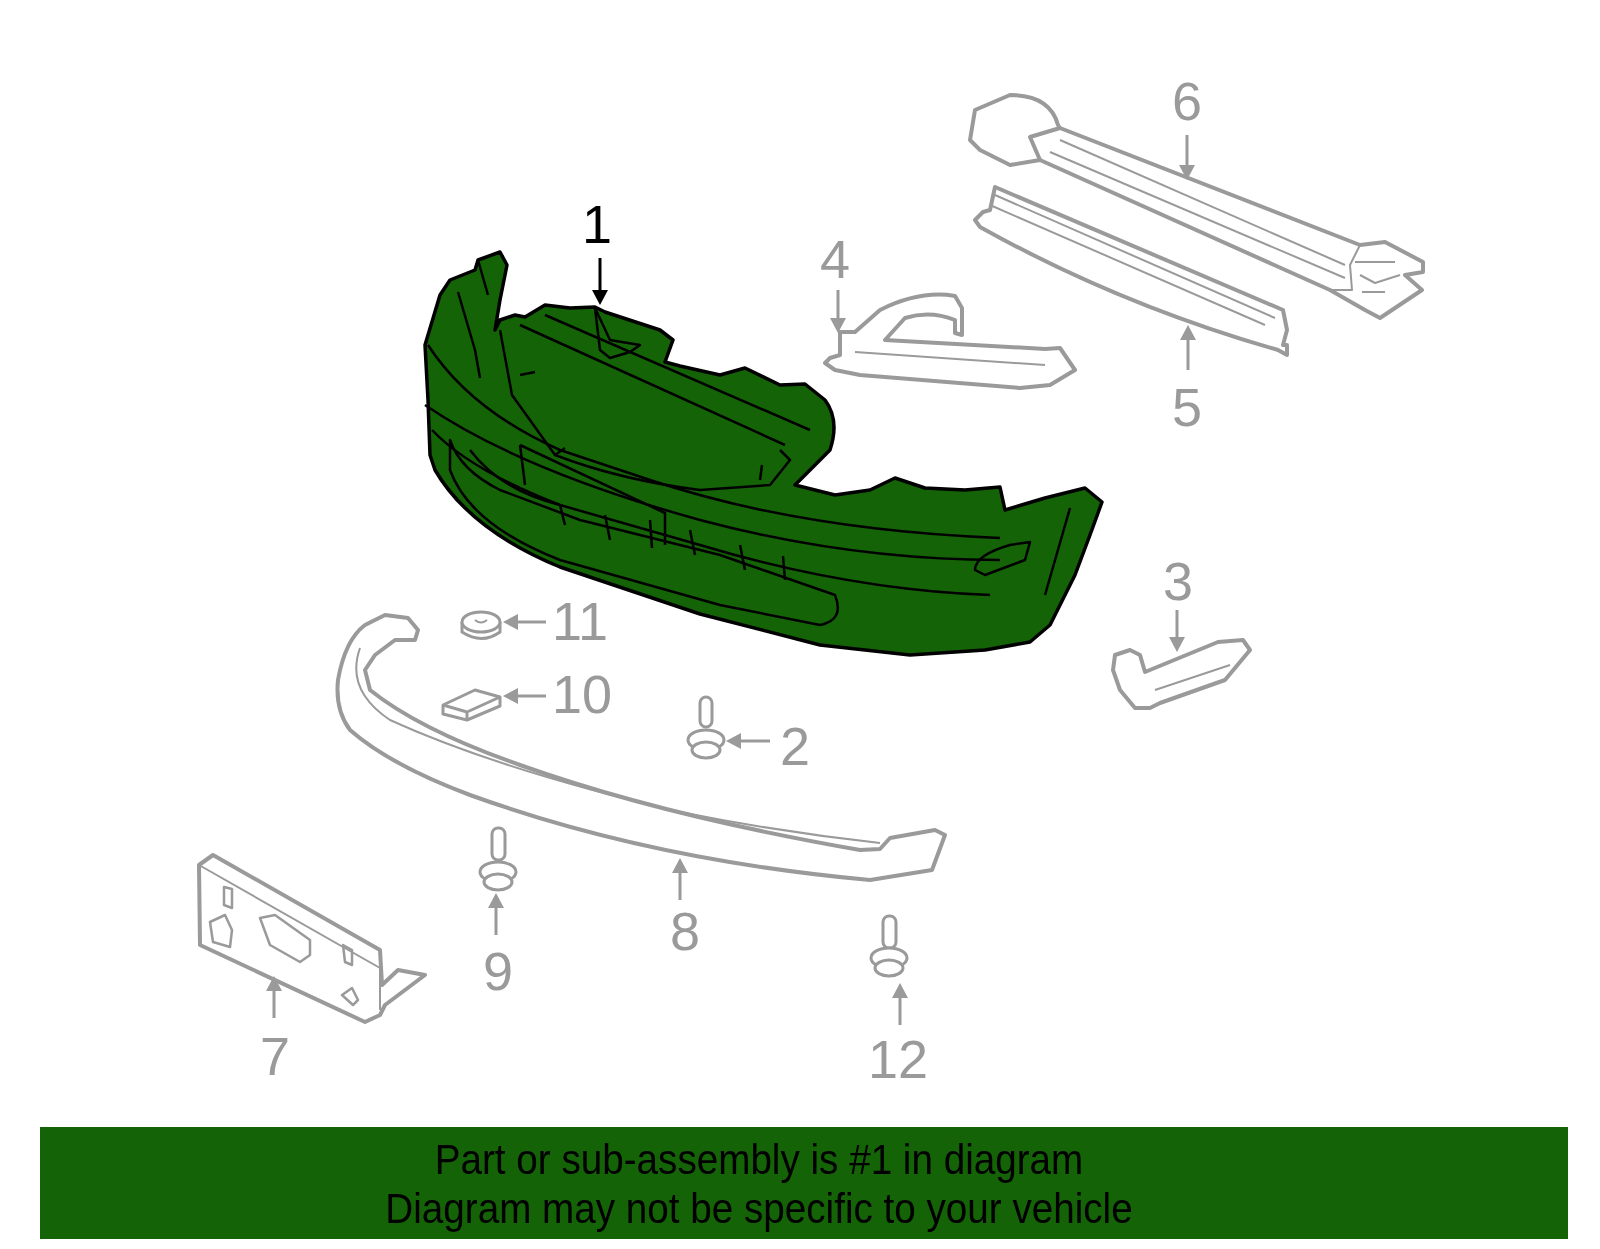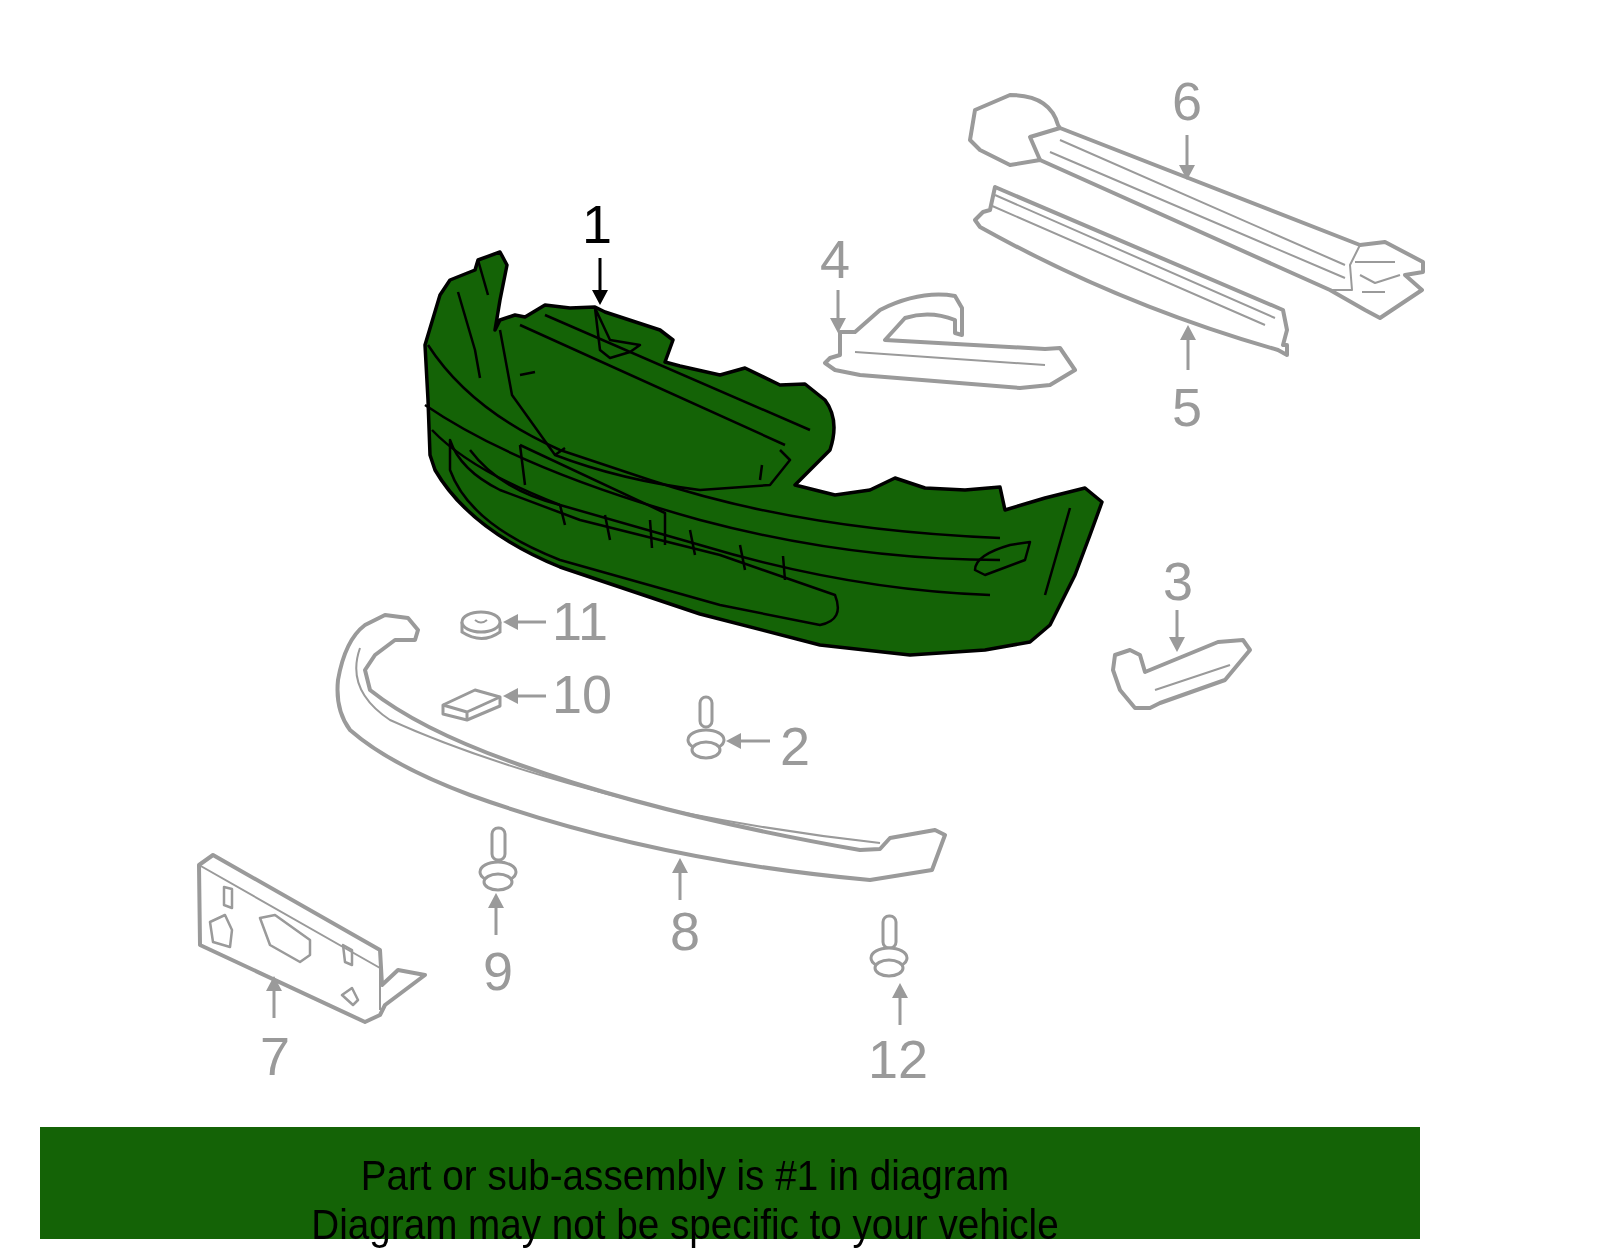--- a/index.html
+++ b/index.html
@@ -1,24 +1,24 @@
 <!DOCTYPE html>
 <html><head>
 <meta charset="utf-8">
 <style>
   html, body { margin: 0; padding: 0; background: #ffffff; }
   body { width: 1600px; height: 1249px; position: relative; overflow: hidden; font-family: "Liberation Sans", sans-serif; }
   #diagram { position: absolute; left: 0; top: 0; width: 1600px; height: 1249px; }
   .callout { font-family: "Liberation Sans", sans-serif; font-size: 54px; fill: #9a9a9a; }
   .callout.active { fill: #000000; }
   .banner {
-    position: absolute; left: 40px; top: 1127px; width: 1380px; height: 112px;
+    position: absolute; left: 40px; top: 1127px; width: 1528px; height: 112px;
     background: #146306; color: #000;
     font-family: "Liberation Sans", sans-serif; font-size: 42px; line-height: 49px;
-    text-align: center; padding-top: 24px; box-sizing: border-box;
+    text-align: center; padding-top: 8px; box-sizing: border-box;
   }
   .banner div { transform: scaleX(0.92); transform-origin: center; margin-left: -90px; }
 </style>
 </head>
 <body>
 
 <svg id="diagram" viewBox="0 0 1600 1249" xmlns="http://www.w3.org/2000/svg">
 
   <g fill="#fff" stroke="#9a9a9a" stroke-width="4" stroke-linejoin="round">
     <path d="M975,110 L1010,95 Q1050,95 1058,125 L1060,128 L1360,245 L1385,242 L1423,262 L1423,272 L1405,275 L1422,290 L1380,318 L1365,310 L1330,290 L1040,160 L1010,165 L980,150 L970,140 Z"></path>

